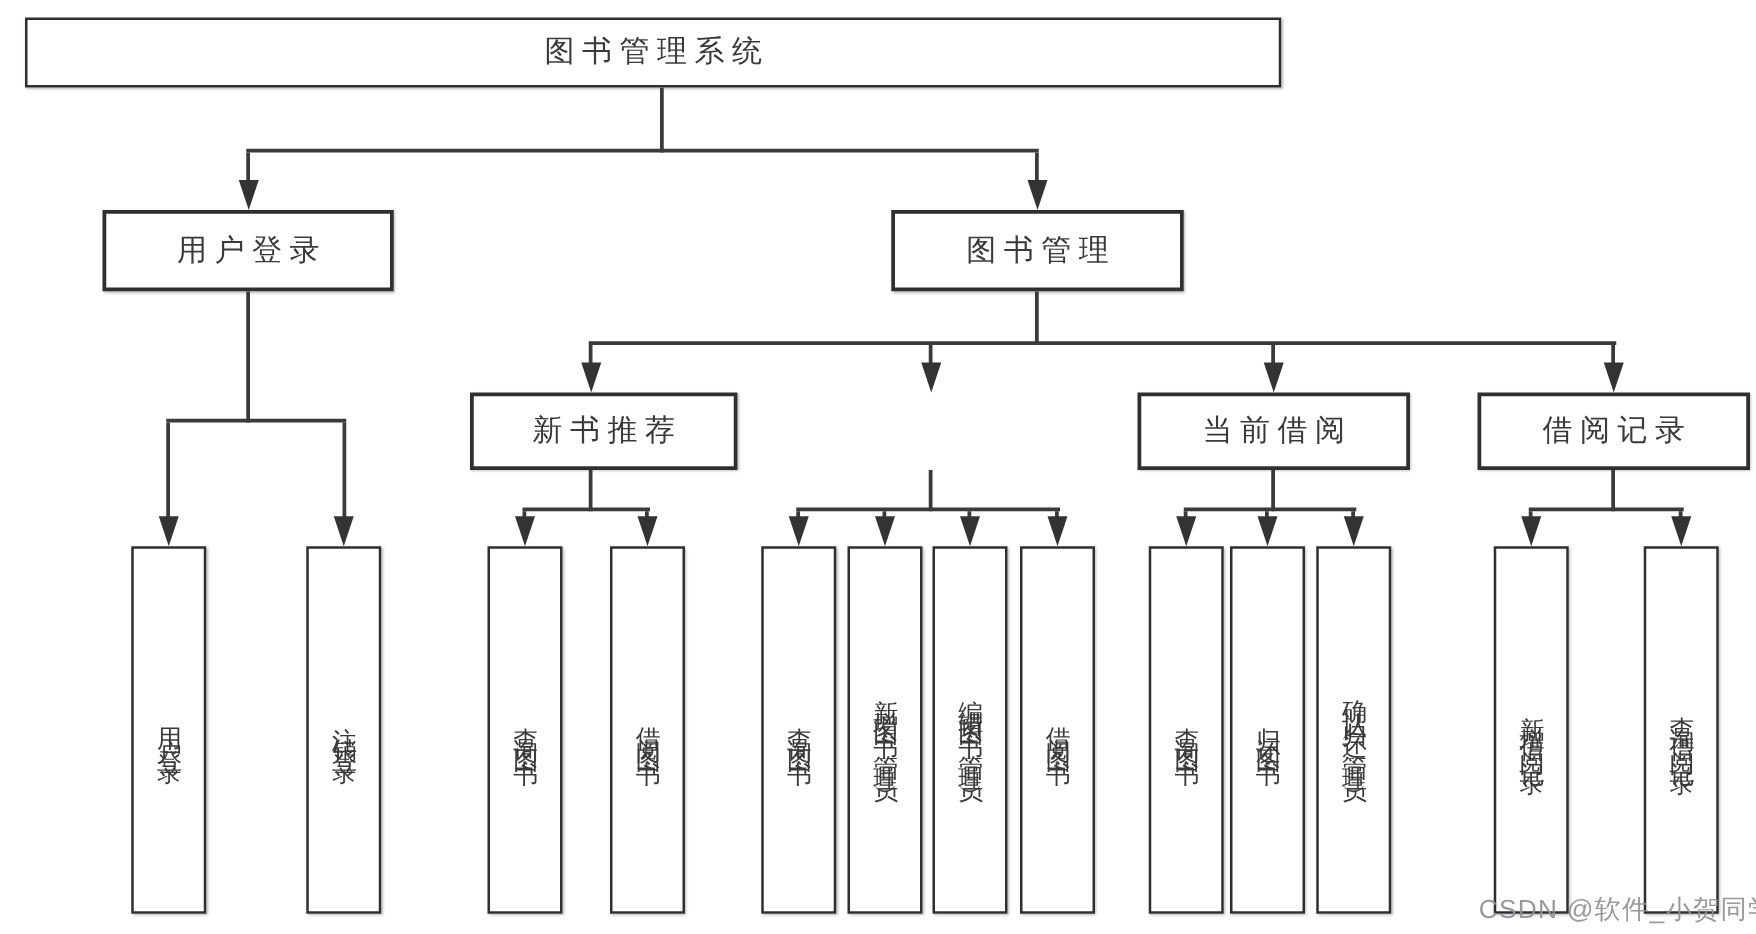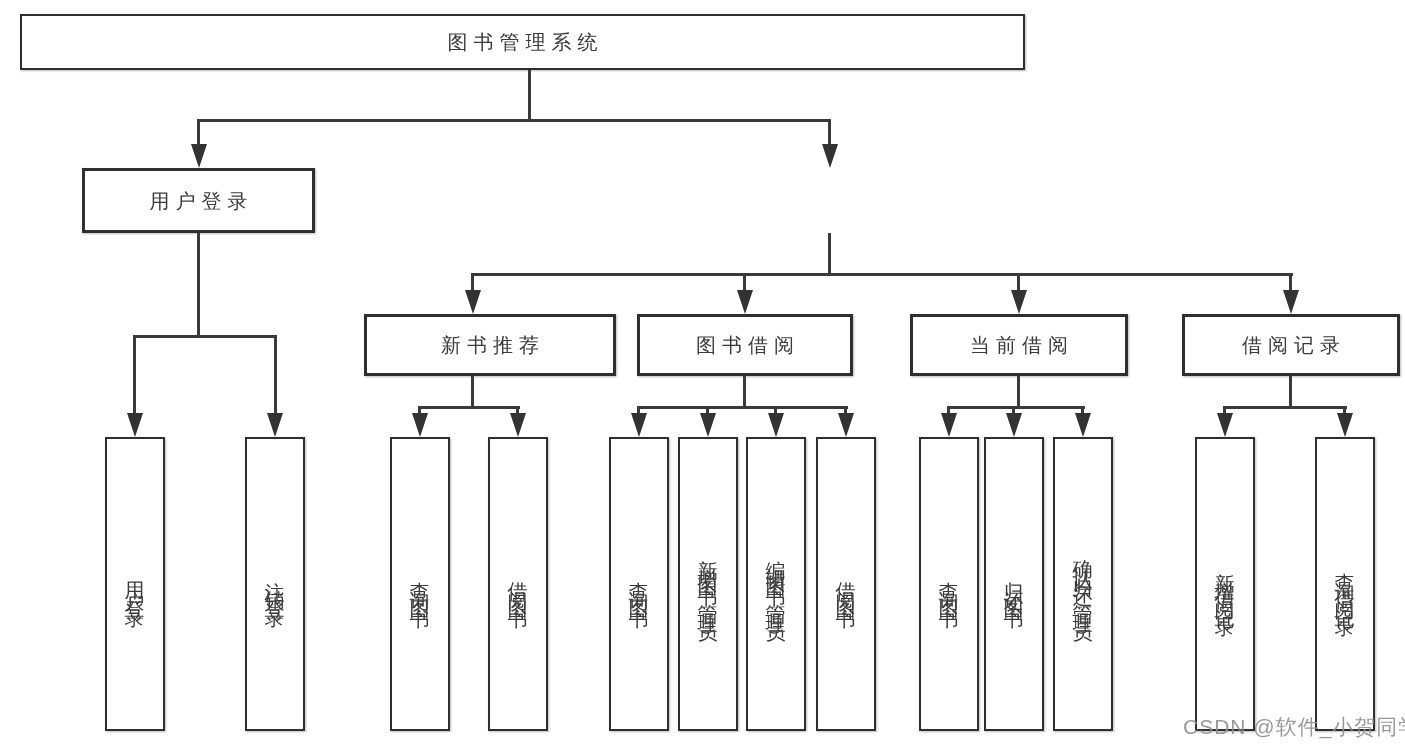--- a/index.html
+++ b/index.html
@@ -22,21 +22,21 @@
     background: #ffffff;
     border: 3px solid #2f2f2f;
     box-shadow: 1px 1px 2px rgba(60,60,60,0.35);
     display: flex;
     align-items: center;
     justify-content: center;
     z-index: 2;
   }
   .box.thin { border-width: 2px; }
   .hlabel {
-    font-size: 20px;
+    font-size: 24px;
     letter-spacing: 6px;
     text-indent: 6px; 
     white-space: nowrap;
     line-height: 1;
   }
   .vbox {
     position: absolute;
     box-sizing: border-box;
     background: #ffffff;
     border: 2px solid #2f2f2f;
@@ -89,45 +89,45 @@
 
   <div class="vline" style="left:528px; top:70px; width:3px; height:52px;"></div>
   <div class="hline" style="left:197px; top:119px; width:634px; height:3px;"></div>
   <div class="vline" style="left:197px; top:122px; width:3px; height:25px;"></div>
   <div class="vline" style="left:828px; top:122px; width:3px; height:25px;"></div>
   <div class="arrow" style="left:191px; top:144px;"></div>
   <div class="arrow" style="left:822px; top:144px;"></div>
 
   <div class="box" style="left:82px; top:168px; width:233px; height:65px;">
     <span class="hlabel">用户登录</span>
+  </div>
+  <div class="box" style="left:713px; top:168px; width:234px; height:65px;">
+    <span class="hlabel">图书管理</span>
   </div>
 
   <div class="vline" style="left:197px; top:233px; width:3px; height:105px;"></div>
   <div class="hline" style="left:133px; top:335px; width:144px; height:3px;"></div>
   <div class="vline" style="left:133px; top:338px; width:3px; height:77px;"></div>
   <div class="vline" style="left:274px; top:338px; width:3px; height:77px;"></div>
   <div class="arrow" style="left:127px; top:413px;"></div>
   <div class="arrow" style="left:267px; top:413px;"></div>
 
   <div class="vline" style="left:828px; top:233px; width:3px; height:43px;"></div>
   <div class="hline" style="left:471px; top:273px; width:822px; height:3px;"></div>
   <div class="vline" style="left:471px; top:276px; width:3px; height:17px;"></div>
   <div class="vline" style="left:743px; top:276px; width:3px; height:17px;"></div>
   <div class="vline" style="left:1017px; top:276px; width:3px; height:17px;"></div>
   <div class="vline" style="left:1289px; top:276px; width:3px; height:17px;"></div>
   <div class="arrow" style="left:465px; top:290px;"></div>
   <div class="arrow" style="left:737px; top:290px;"></div>
   <div class="arrow" style="left:1011px; top:290px;"></div>
   <div class="arrow" style="left:1283px; top:290px;"></div>
 
-  <div class="box" style="left:364px; top:314px; width:252px; height:62px;">
+  <div class="box" style="left:376px; top:314px; width:214px; height:62px;">
     <span class="hlabel">新书推荐</span>
-  </div>
-  <div class="box" style="left:637px; top:314px; width:216px; height:62px;">
-    <span class="hlabel">图书借阅</span>
   </div>
   <div class="box" style="left:1182px; top:314px; width:218px; height:62px;">
     <span class="hlabel">借阅记录</span>
   </div>
   <div class="box" style="left:910px; top:314px; width:218px; height:62px;">
     <span class="hlabel">当前借阅</span>
   </div>
 
   <div class="vline" style="left:471px; top:376px; width:3px; height:33px;"></div>
   <div class="vline" style="left:743px; top:376px; width:3px; height:33px;"></div>

